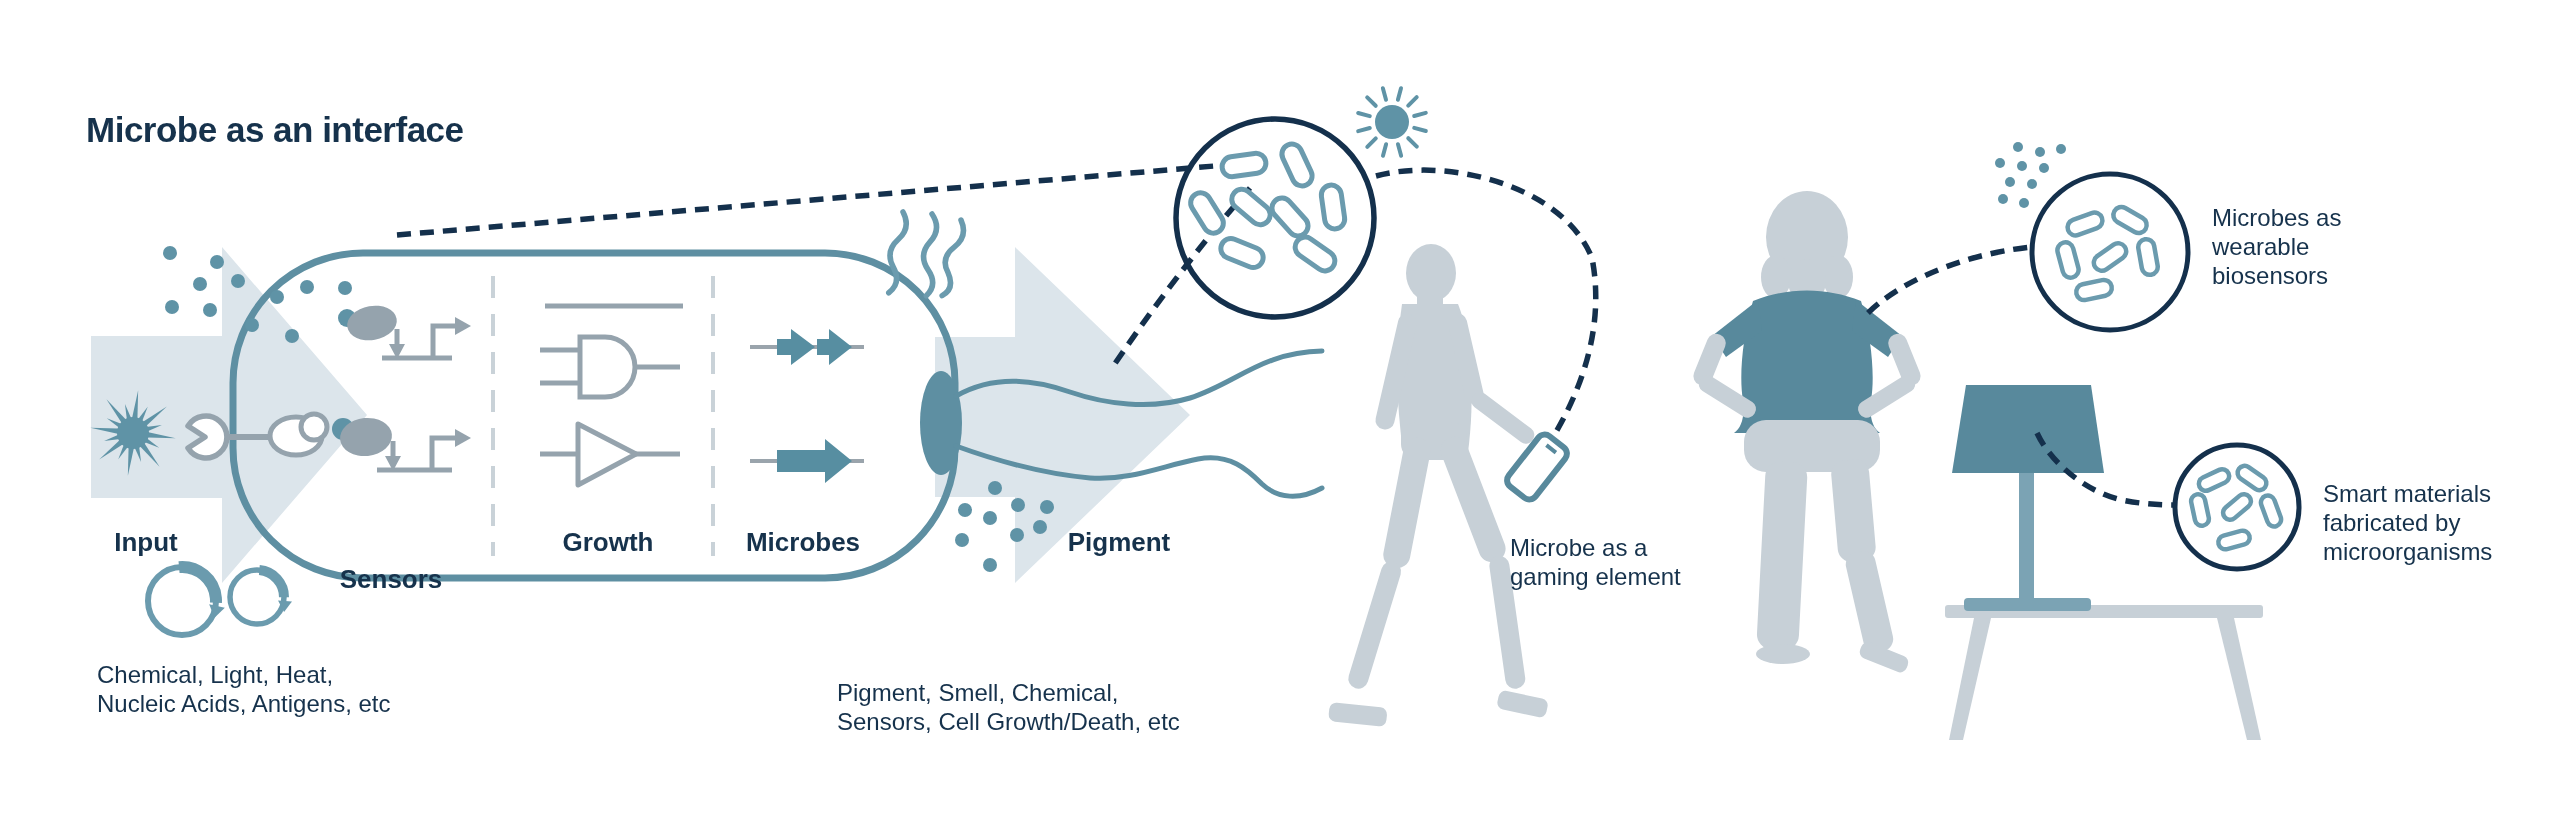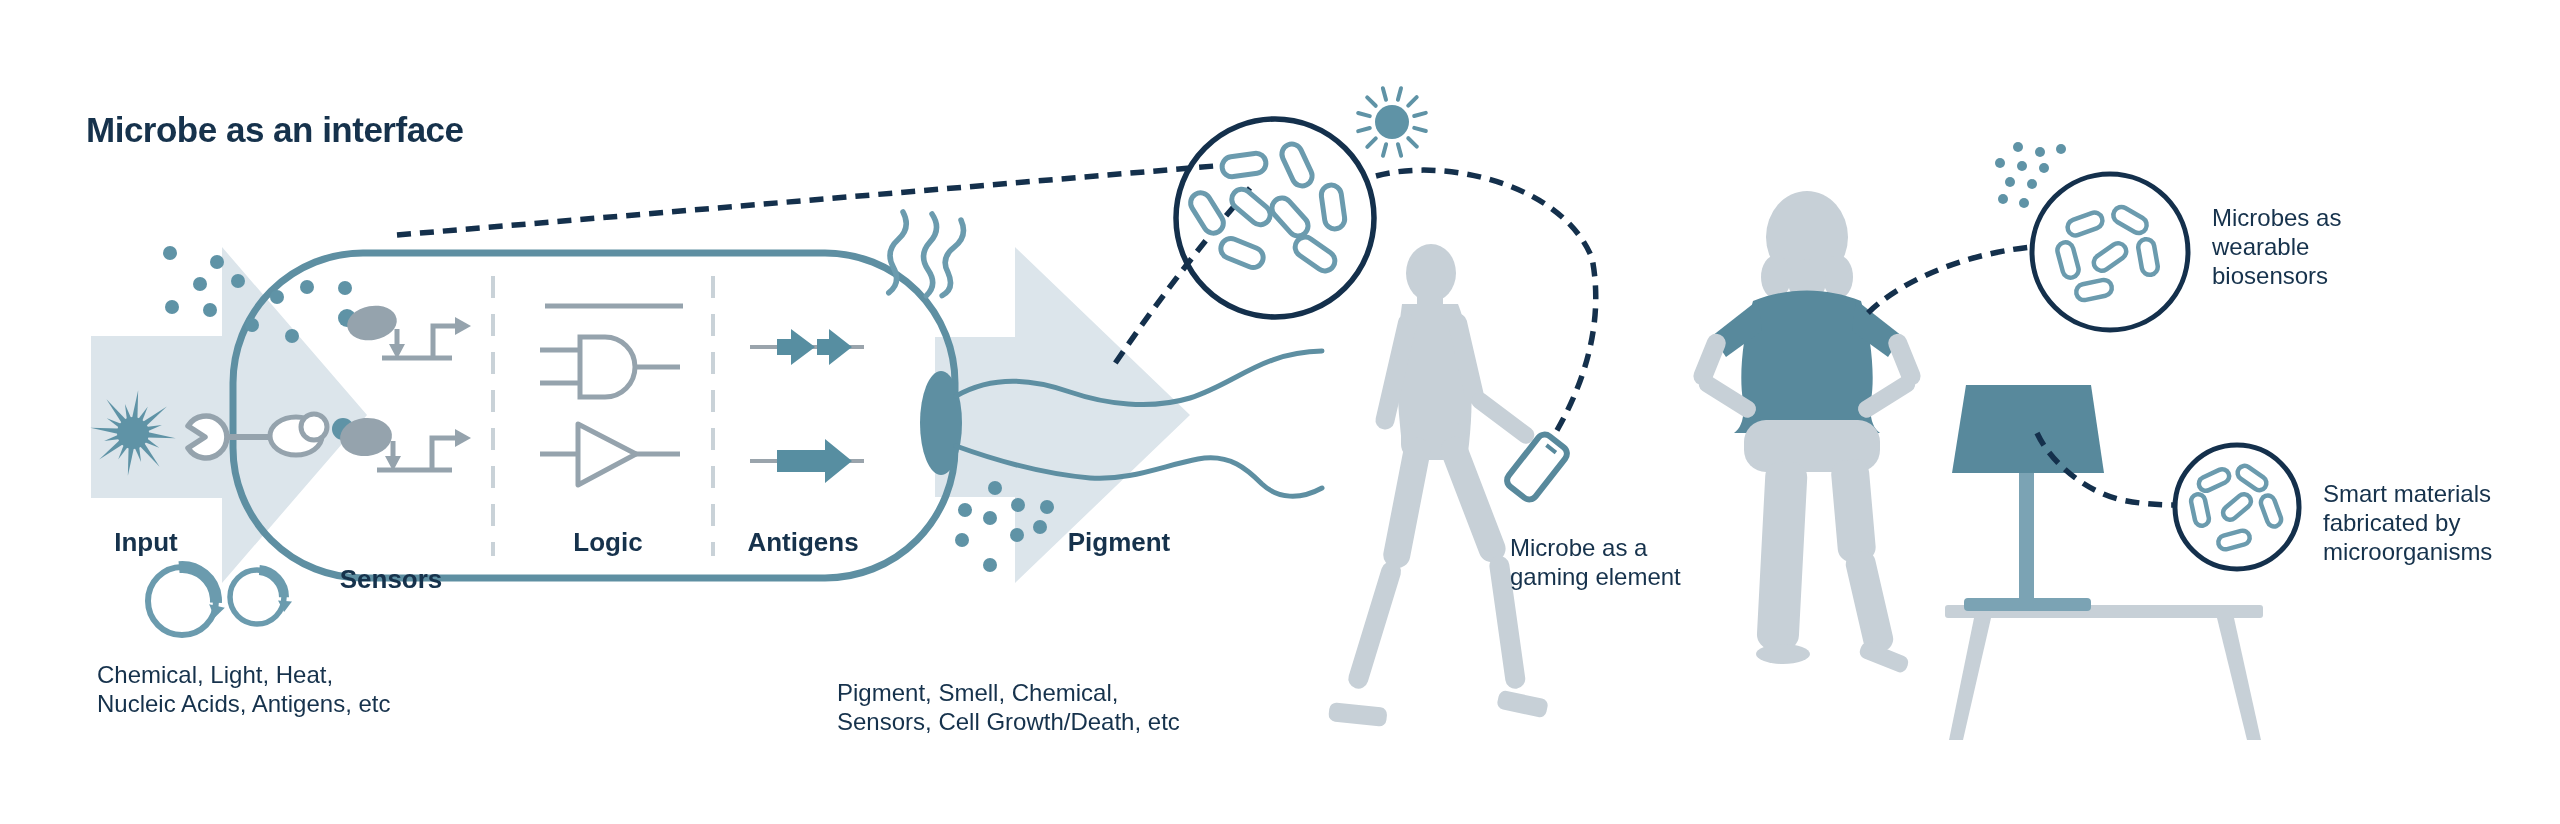--- a/index.html
+++ b/index.html
@@ -314,22 +314,22 @@
         <circle cx="2003" cy="199" r="5" fill="#5F93A6"></circle>
         <circle cx="2024" cy="203" r="5" fill="#5F93A6"></circle>
       </g>
 
 </svg>
 
 <div class="txt title" style="left:86px;top:110px;">Microbe as an interface</div>
 
 <div class="txt section-label" style="left:146px;top:527px;">Input</div>
 <div class="txt section-label" style="left:391px;top:527px;margin-top:37px;">Sensors</div>
-<div class="txt section-label" style="left:608px;top:527px;">Logic</div>
-<div class="txt section-label" style="left:803px;top:527px;">Antigens</div>
+<div class="txt section-label" style="left:608px;top:527px;">Growth</div>
+<div class="txt section-label" style="left:803px;top:527px;">Microbes</div>
 <div class="txt section-label" style="left:1119px;top:527px;">Pigment</div>
 
 <div class="txt caption" style="left:97px;top:660px;">Chemical, Light, Heat,
 Nucleic Acids, Antigens, etc</div>
 <div class="txt caption" style="left:837px;top:678px;">Pigment, Smell, Chemical,
 Sensors, Cell Growth/Death, etc</div>
 
 <div class="txt caption" style="left:1510px;top:533px;">Microbe as a
 gaming element</div>
 <div class="txt caption" style="left:2212px;top:203px;">Microbes as

